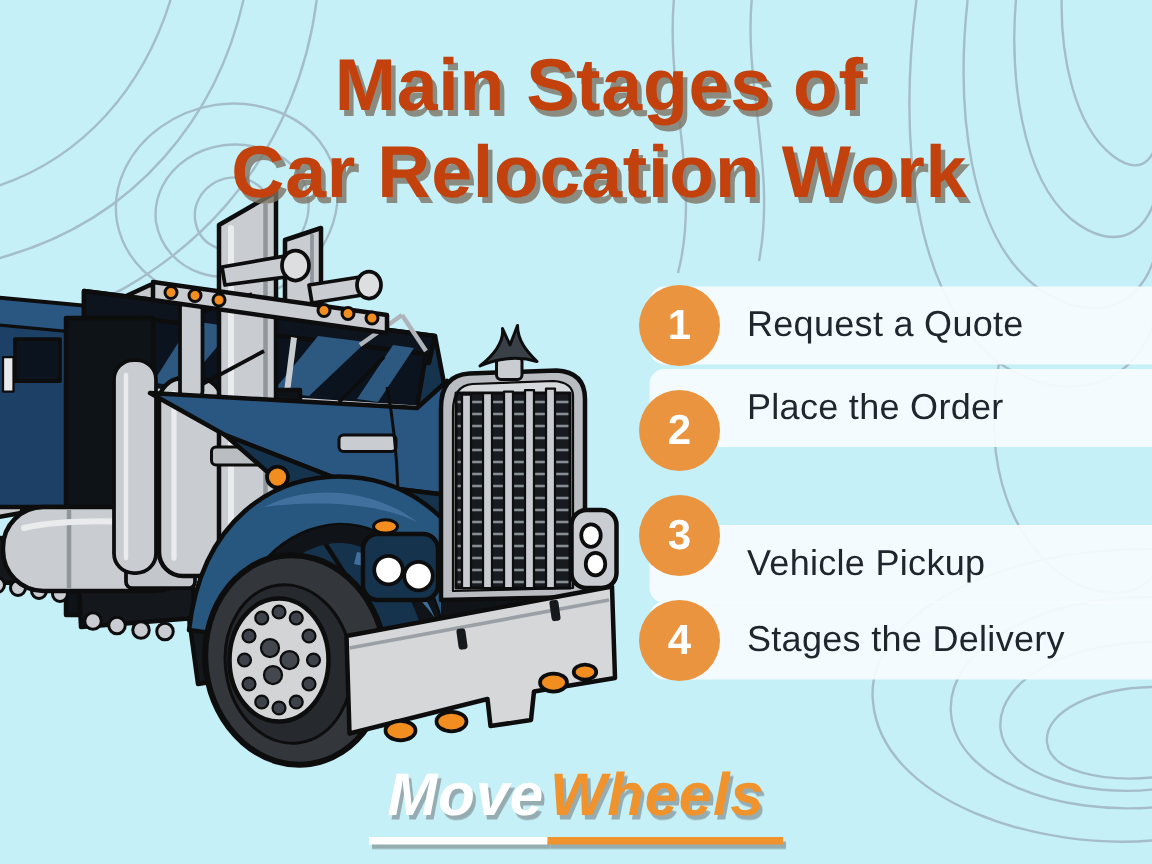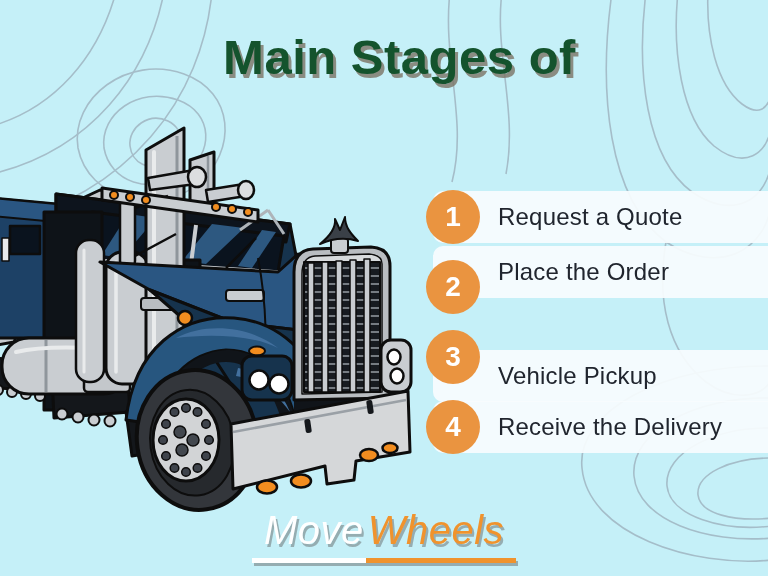--- a/index.html
+++ b/index.html
@@ -5,21 +5,21 @@
   html,body{margin:0;padding:0;background:#9db8bf;}
   .canvas{
     position:relative;width:768px;height:576px;overflow:hidden;
     background:#c5f0f8;
     font-family:"Liberation Sans", sans-serif;
   }
   .layer{position:absolute;left:0;top:0;width:768px;height:576px;}
   
   .title{
     position:absolute;left:32px;right:1px;top:28px;
-    text-align:center;color:#14532d;font-weight:700;
+    text-align:center;color:#c2410c;font-weight:700;
     font-size:49px;line-height:58px;letter-spacing:.5px;
     text-shadow:3px 4px 0 rgba(122,115,100,.8);
     white-space:nowrap;
   }
   
   .step-bar{
     position:absolute;left:433px;right:-14px;height:52px;
     background:rgba(247,252,254,.93);border-radius:10px;
   }
   .step-circle{
@@ -29,21 +29,21 @@
   }
   .step-label{
     position:absolute;left:498px;height:52px;display:flex;align-items:center;
     color:#20252e;font-size:24px;font-weight:500;letter-spacing:.2px;white-space:nowrap;text-align:center;
   }
   .s1{top:191px}.s2{top:246px}.s3{top:350px}.s4{top:401px}
   .c1{top:190px}.c2{top:260px}.c3{top:330px}.c4{top:400px}
   
   .logo{
     position:absolute;left:0;right:0;top:508px;text-align:center;
-    font-size:40px;font-weight:400;font-style:italic;letter-spacing:.5px;
+    font-size:40px;font-weight:700;font-style:italic;letter-spacing:.5px;
     filter:drop-shadow(2px 3px 0 rgba(90,90,90,.45));
     white-space:nowrap;
   }
   .logo .p1{color:#ffffff;border-bottom:5px solid #ffffff;padding:0 2px 5px 12px;display:inline-block;}
   .logo .p2{color:#f0932d;border-bottom:5px solid #f0932d;padding:0 12px 5px 2px;display:inline-block;}
 </style>
 </head>
 <body>
 
 <div class="canvas">
@@ -243,20 +243,21 @@
         <ellipse cx="267" cy="487" rx="10" ry="6.5" fill="#f28d1f" stroke-width="2.5"></ellipse>
         <ellipse cx="301" cy="481" rx="10" ry="6.5" fill="#f28d1f" stroke-width="2.5"></ellipse>
         <ellipse cx="369" cy="455" rx="9" ry="6" fill="#f28d1f" stroke-width="2.5"></ellipse>
         <ellipse cx="390" cy="448" rx="7.5" ry="5" fill="#f28d1f" stroke-width="2.5"></ellipse>
       </g>
     </g>
   </svg>
 
   <div class="title">
     <div>Main Stages of</div>
+    <div>Car Relocation Work</div>
   </div>
 
   <div>
     <div class="step-bar s1"></div>
     <div class="step-circle c1">
         <span>1</span>
       </div>
     <div class="step-label s1">Request a Quote</div>
 
     <div class="step-bar s2"></div>
@@ -268,20 +269,20 @@
     <div class="step-bar s3"></div>
     <div class="step-circle c3">
         <span>3</span>
       </div>
     <div class="step-label s3">Vehicle Pickup</div>
 
     <div class="step-bar s4"></div>
     <div class="step-circle c4">
         <span>4</span>
       </div>
-    <div class="step-label s4">Receive the Delivery</div>
+    <div class="step-label s4">Stages the Delivery</div>
   </div>
 
   <div class="logo">
     <span class="p1">Move</span><span class="p2">Wheels</span>
   </div>
 
 </div>
 
 </body></html>

